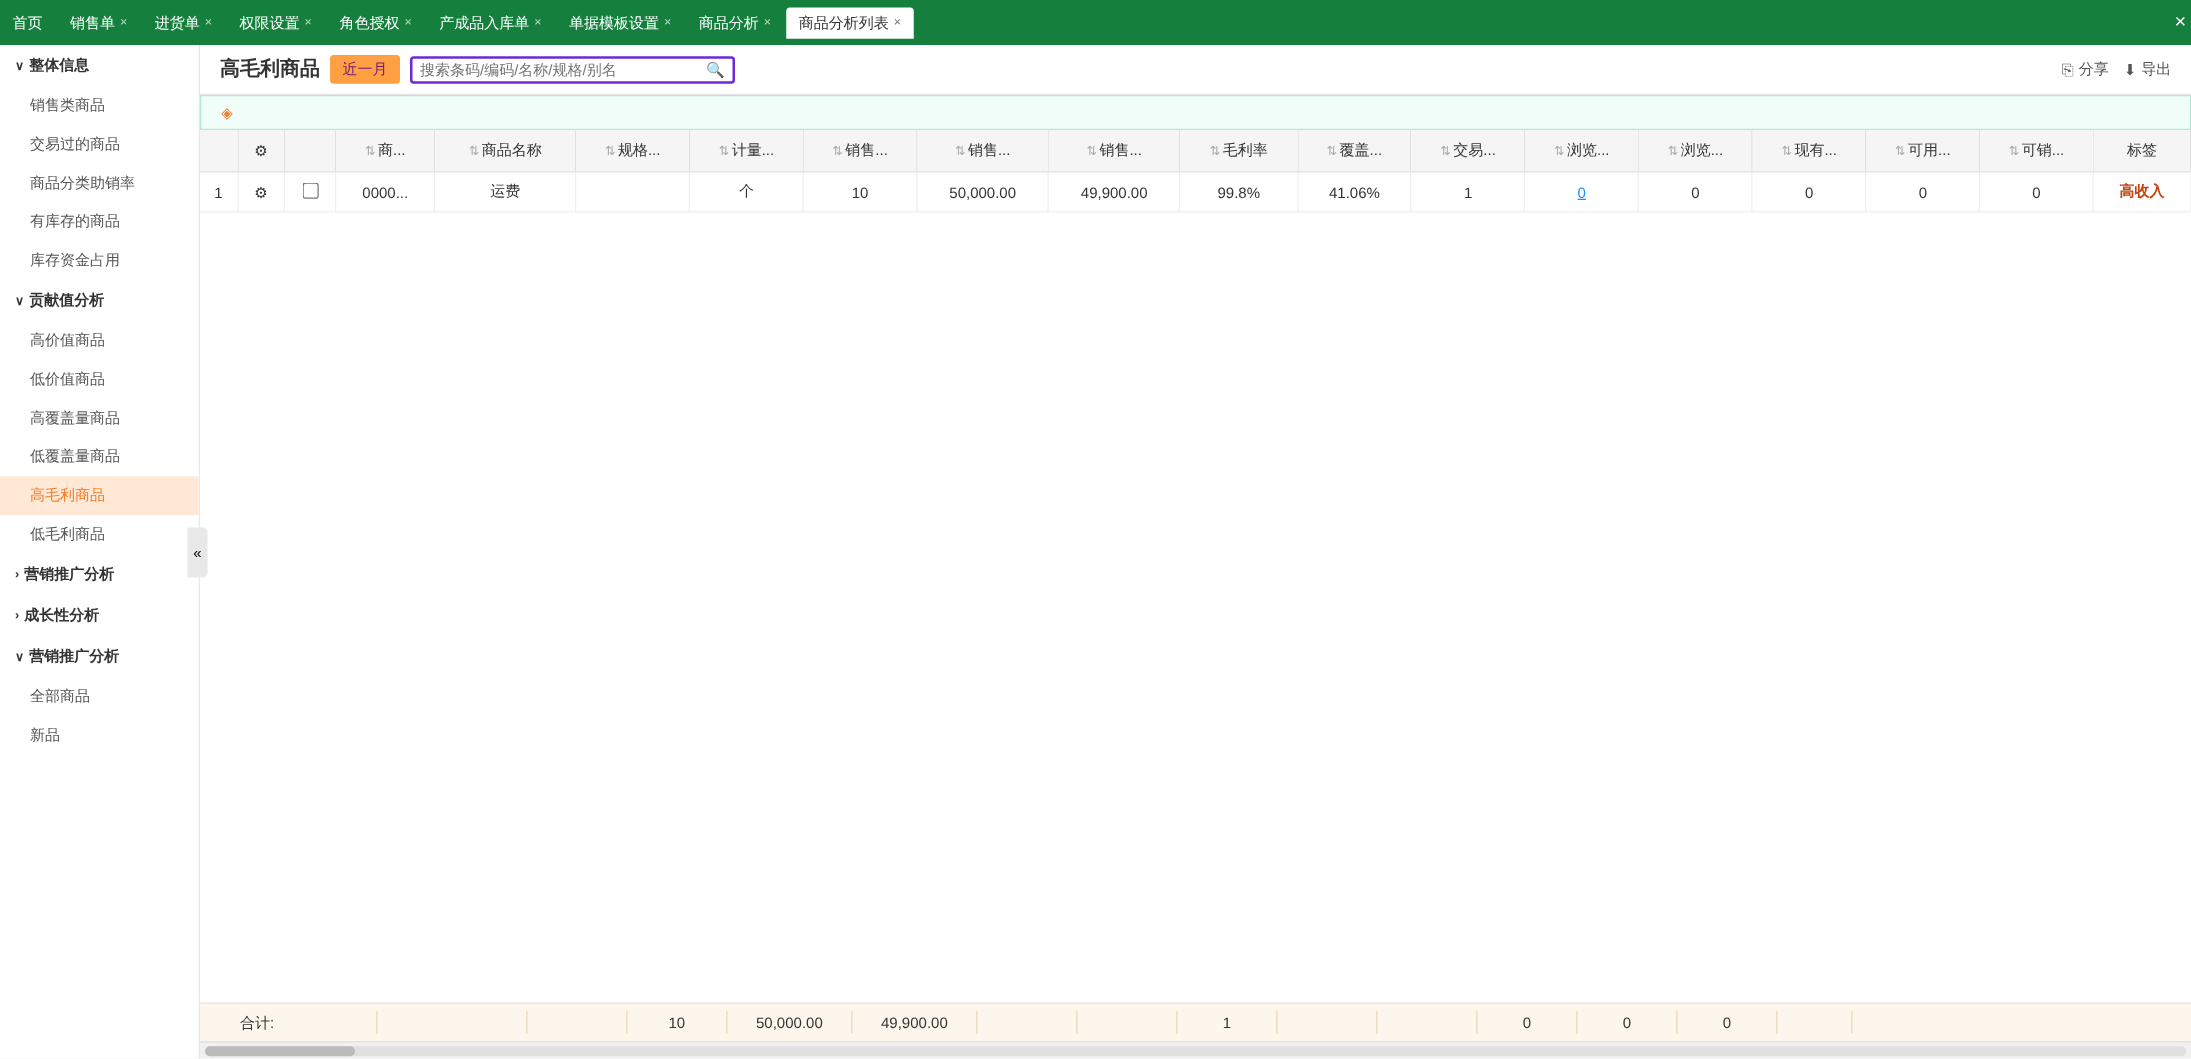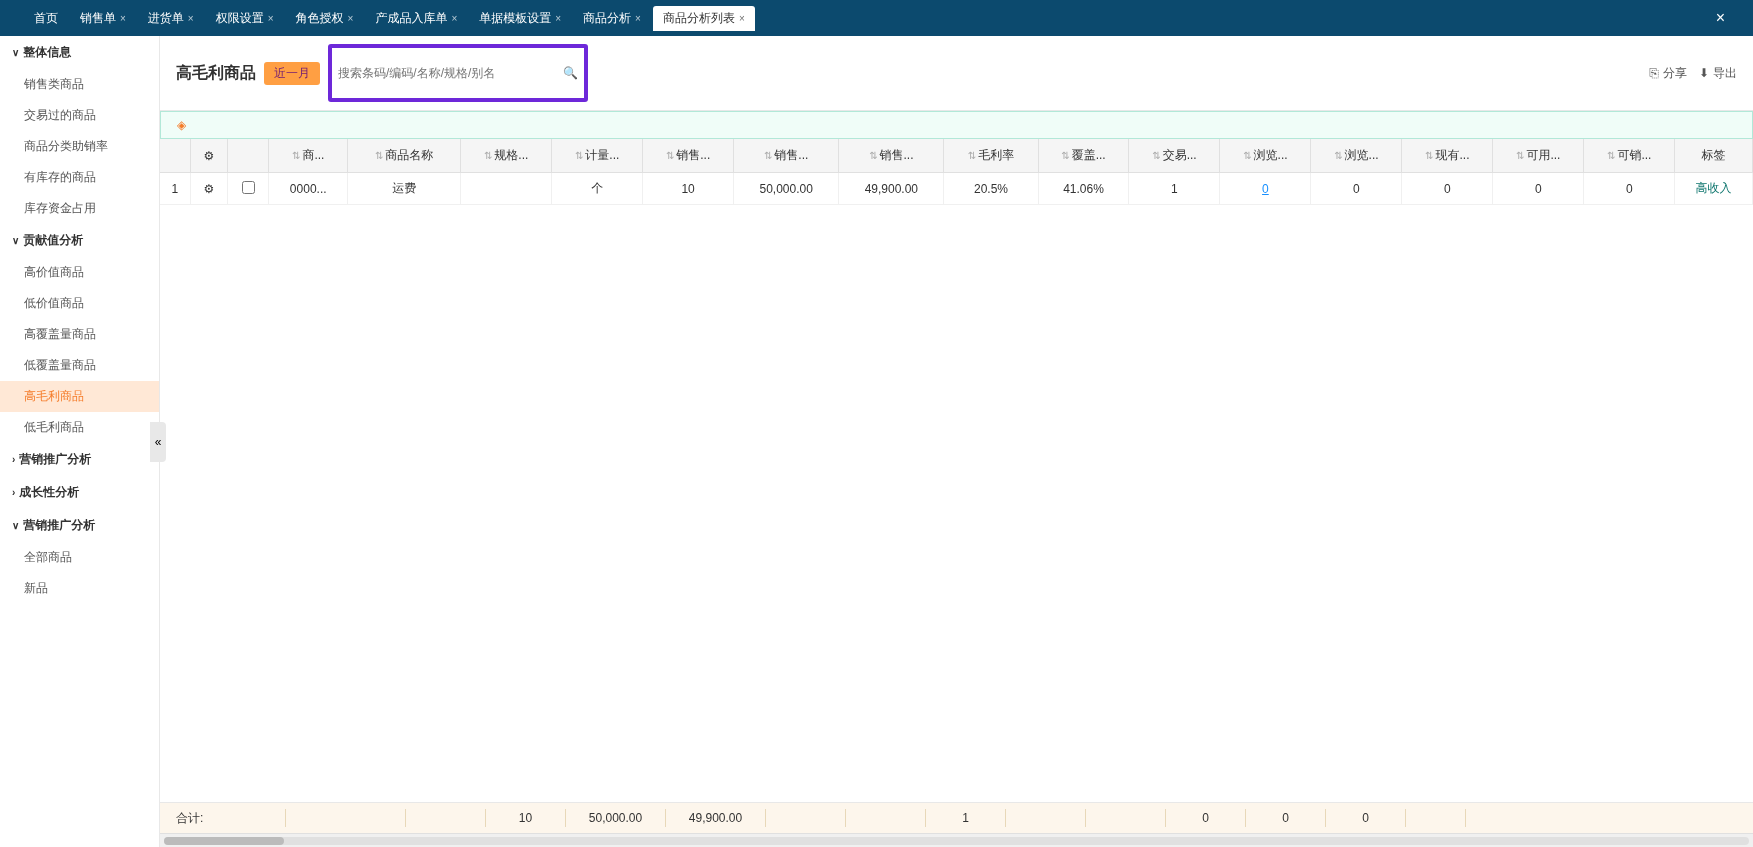--- a/index.html
+++ b/index.html
@@ -1,24 +1,24 @@
 <!DOCTYPE html>
 <html><head>
   <meta charset="utf-8">
   <style>
     * { box-sizing: border-box; margin: 0; padding: 0; font-family: 'Microsoft YaHei', Arial, sans-serif; font-size: 12px; }
     body { background: #f5f5f5; overflow: hidden; }
 
     
     .top-nav {
-      background: #0c4a6e;
+      background: #15803d;
       display: flex;
       align-items: center;
       height: 36px;
-      padding: 0 24px;
+      padding: 0 0;
       color: #fff;
       gap: 2px;
     }
     .nav-tab {
       padding: 4px 10px;
       cursor: pointer;
       white-space: nowrap;
       border-radius: 3px 3px 0 0;
       display: flex;
       align-items: center;
@@ -107,23 +107,23 @@
       color: #701a75;
       border: none;
       padding: 3px 10px;
       border-radius: 3px;
       cursor: pointer;
       font-size: 12px;
     }
     .search-box {
       display: flex;
       align-items: center;
-      border: 4px solid #6d28d9;
+      border: 2px solid #6d28d9;
       border-radius: 3px;
-      padding: 18px 6px;
+      padding: 2px 6px;
       gap: 4px;
       flex: 1;
       max-width: 260px;
     }
     .search-box input {
       border: none;
       outline: none;
       font-size: 12px;
       width: 100%;
       color: #999;
@@ -188,28 +188,28 @@
     }
     thead th .sort-icon { color: #aaa; font-size: 10px; }
     tbody td {
       border-bottom: 1px solid #f0f0f0;
       border-right: 1px solid #f0f0f0;
       padding: 7px 6px;
       text-align: center;
       color: #333;
       font-size: 12px;
     }
-    .tag-green { color: #0f766e; font-weight: normal; }
+    .tag-green { color: #c2410c; font-weight: bold; }
     .link-blue { color: #1890ff; text-decoration: underline; cursor: pointer; }
 
     
     .footer-bar {
       display: flex;
       align-items: center;
-      padding: 6px 16px;
+      padding: 6px 32px;
       border-top: 1px solid #e8e8e8;
       background: #fdf6ec;
       flex-shrink: 0;
       font-size: 12px;
       color: #333;
       gap: 0;
     }
     .footer-label { color: #333; font-size: 12px; width: 60px; }
     .footer-cells {
       display: flex;
@@ -459,21 +459,21 @@
               <td>1</td>
               <td><span style="cursor:pointer;">⚙</span></td>
               <td><input type="checkbox" style=""></td>
               <td>0000...</td>
               <td>运费</td>
               <td></td>
               <td>个</td>
               <td>10</td>
               <td>50,000.00</td>
               <td>49,900.00</td>
-              <td>20.5%</td>
+              <td>99.8%</td>
               <td>41.06%</td>
               <td>1</td>
               <td><span class="link-blue">0</span></td>
               <td>0</td>
               <td>0</td>
               <td>0</td>
               <td>0</td>
               <td><span class="tag-green">高收入</span></td>
             </tr>
           </tbody>

